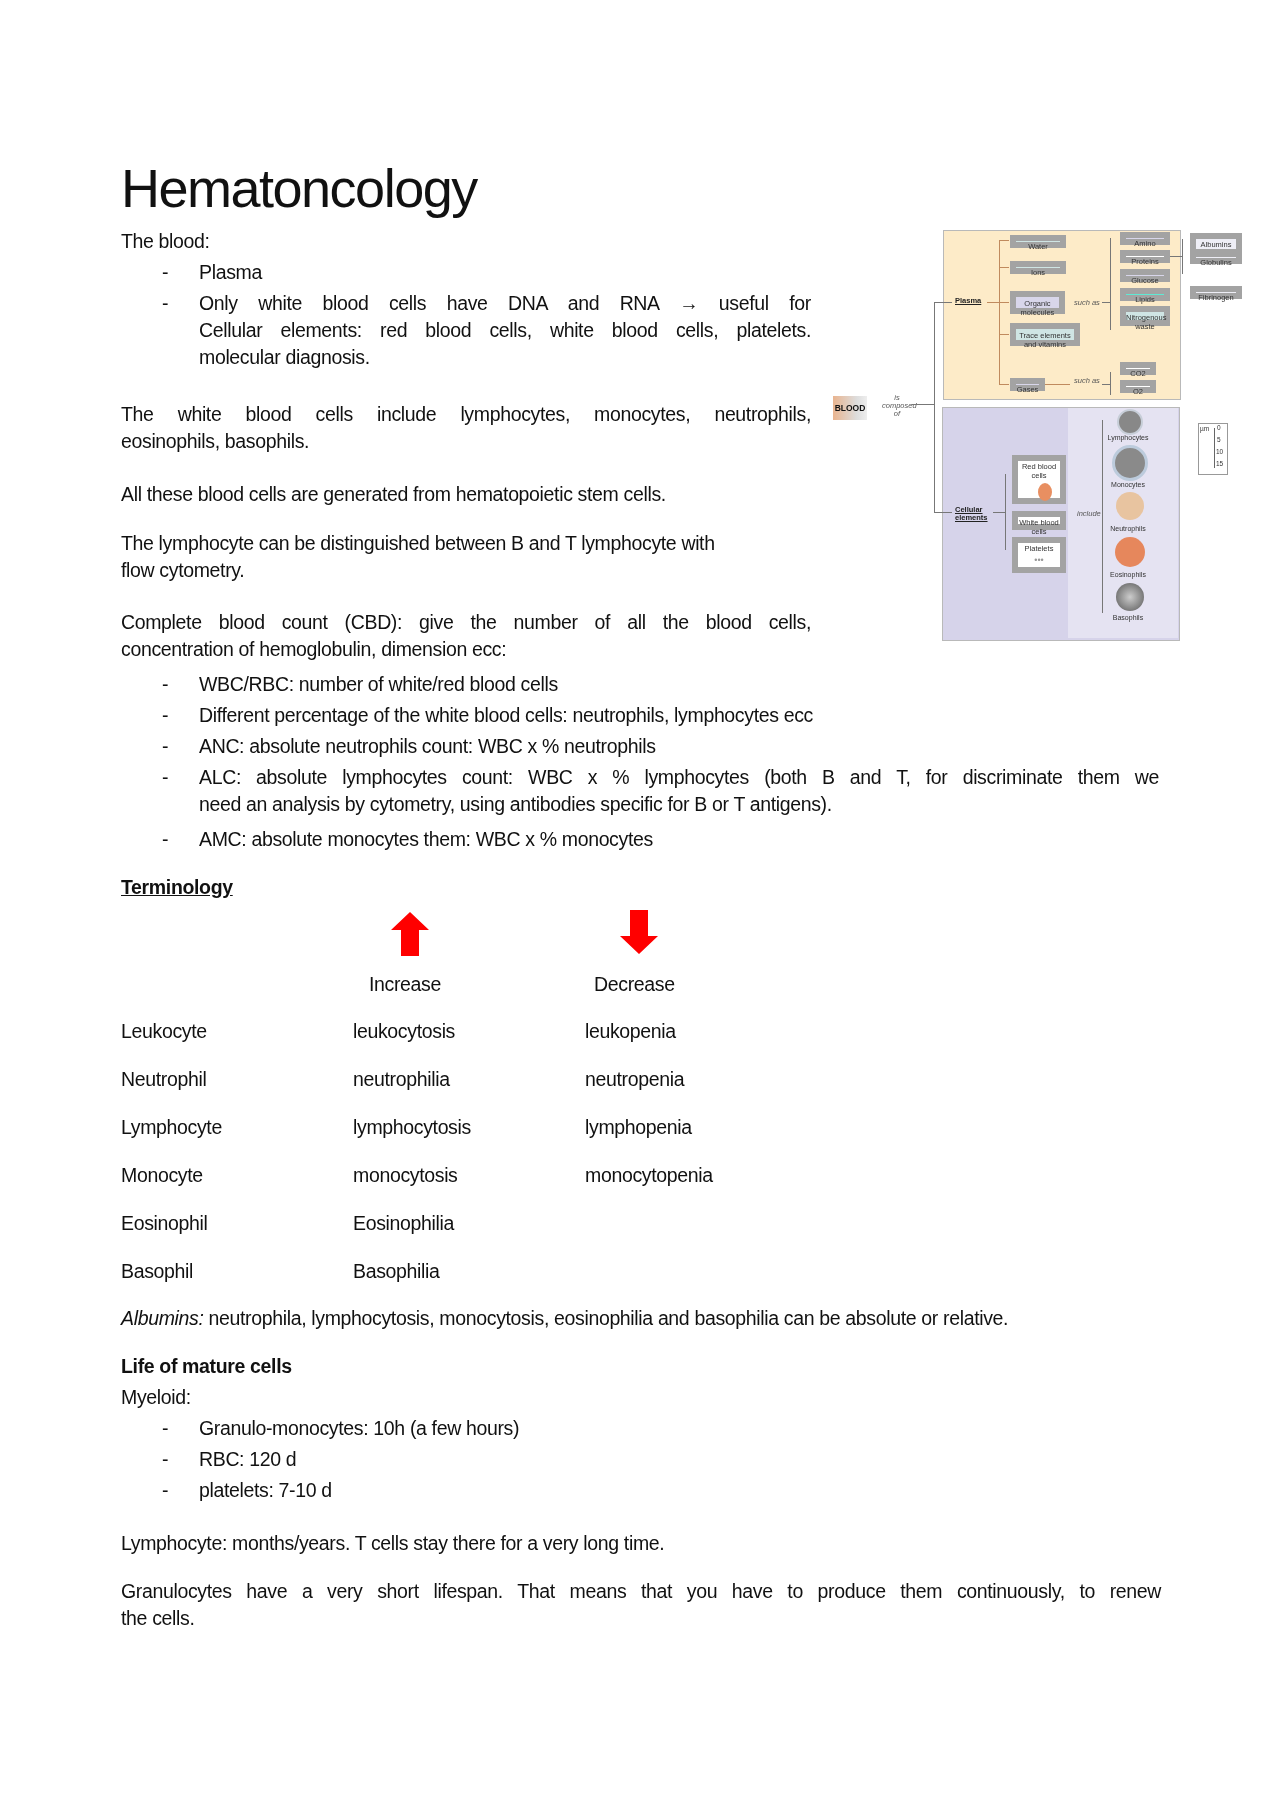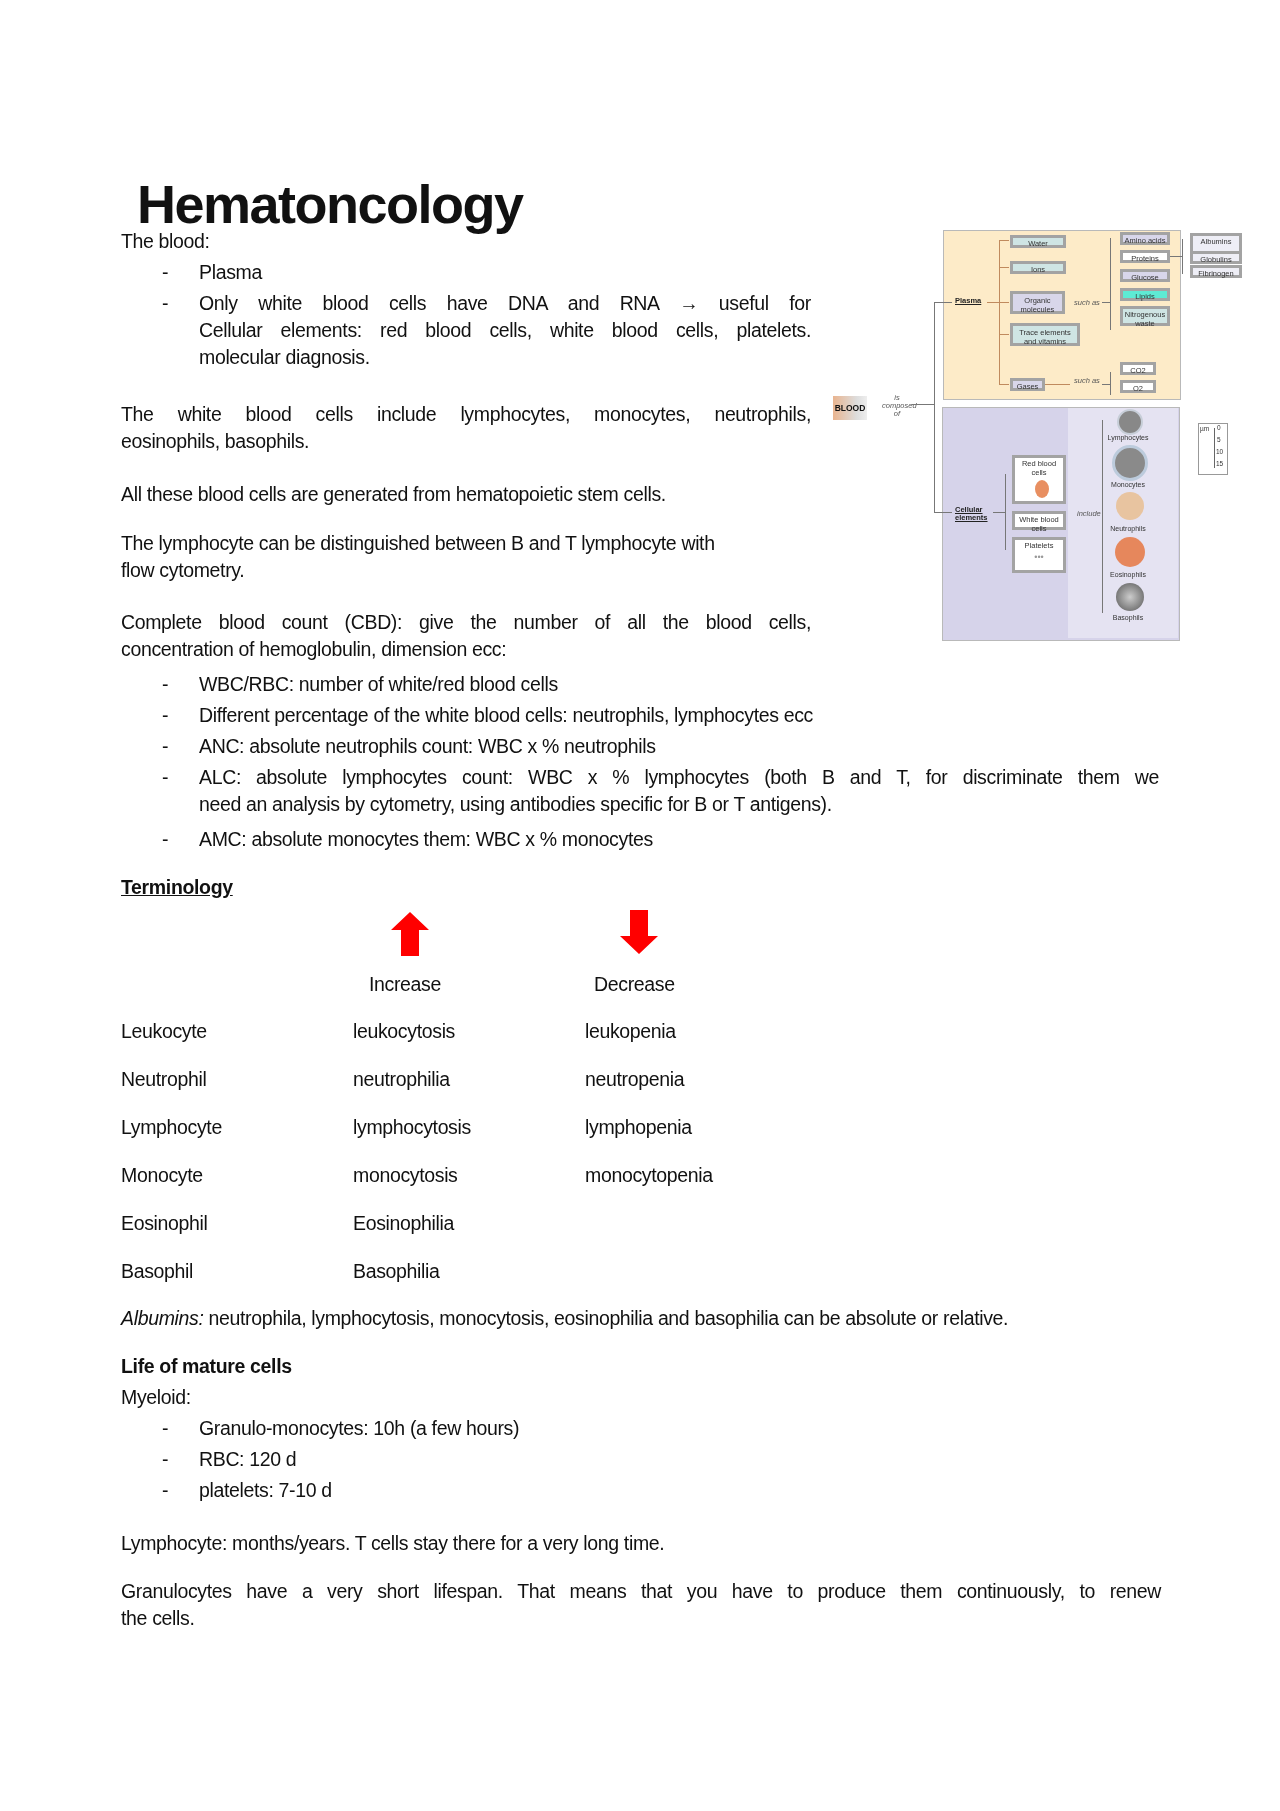--- a/index.html
+++ b/index.html
@@ -1,35 +1,35 @@
 <!DOCTYPE html>
 <html><head>
 <meta charset="utf-8">
 <style>
   html, body { margin:0; padding:0; background:#ffffff; }
   body { width:1280px; height:1811px; position:relative; overflow:hidden;
          font-family:"Liberation Sans", sans-serif; color:#111; }
   .abs { position:absolute; }
   .txt { font-size:19.5px; line-height:27px; letter-spacing:-0.35px; white-space:nowrap; }
   .just { white-space:normal; text-align:justify; text-align-last:left; }
-  h1.title { position:absolute; left:121px; top:158px; margin:16px; font-weight:bold;
+  h1.title { position:absolute; left:121px; top:158px; margin:0; font-weight:normal;
              font-size:54px; letter-spacing:-1.5px; line-height:60px; color:#111; }
   .dash { position:absolute; left:162px; }
   .bul  { position:absolute; left:199px; }
   .bold { font-weight:bold; }
   .ital { font-style:italic; }
 
   
   .diag { position:absolute; left:830px; top:228px; width:420px; height:415px;
           font-family:"Liberation Sans", sans-serif; font-size:8px; color:#333; }
   .panel { position:absolute; border:1px solid #b9b9b9; }
   .p-plasma { left:113px; top:2px; width:236px; height:168px; background:#fdebc8; }
   .p-cell   { left:112px; top:179px; width:236px; height:232px; background:#d6d3ea; }
   .p-cell2  { left:238px; top:180px; width:110px; height:230px; background:#e5e3f2; }
-  .box { position:absolute; border:3px solid #a3a3a3; text-align:center; line-height:9px;
+  .box { position:absolute; border:6px solid #a3a3a3; text-align:center; line-height:9px;
          font-size:7.5px; color:#333; box-sizing:border-box; padding-top:1px; }
   .teal { background:#cfe5e4; }
   .lav  { background:#d8d6ea; }
   .wht  { background:#ffffff; }
   .cream{ background:#5eead4; }
   .ln { position:absolute; background:#c08a5e; }
   .lg { position:absolute; background:#777; }
   .lbl { position:absolute; font-size:7.5px; }
   .it { font-style:italic; color:#555; }
   .cell-img { position:absolute; border-radius:50%; }
@@ -184,21 +184,21 @@
   <div class="box lav" style="left:290px;top:41px;width:50px;height:13px;">Glucose</div>
   <div class="box cream" style="left:290px;top:60px;width:50px;height:13px;">Lipids</div>
   <div class="box teal" style="left:290px;top:78px;width:50px;height:20px;white-space:normal;">Nitrogenous waste</div>
   <div class="box wht" style="left:290px;top:134px;width:36px;height:13px;">CO2</div>
   <div class="box wht" style="left:290px;top:152px;width:36px;height:13px;">O2</div>
 
   <div class="lg" style="left:340px;top:28px;width:12px;height:1px;"></div>
   <div class="lg" style="left:352px;top:11px;width:1px;height:35px;"></div>
   <div class="box wht" style="left:360px;top:5px;width:52px;height:22px;background:#eeeef6;">Albumins</div>
   <div class="box wht" style="left:360px;top:23px;width:52px;height:13px;background:#eeeef6;">Globulins</div>
-  <div class="box wht" style="left:360px;top:37px;width:52px;height:13px;background:#eeeef6;">Fibrinogen</div>
+  <div class="box wht" style="left:360px;top:58px;width:52px;height:13px;background:#eeeef6;">Fibrinogen</div>
 
   <div class="lbl" style="left:125px;top:278px;font-weight:bold;text-decoration:underline;line-height:8px;width:40px;color:#222;white-space:normal;">Cellular elements</div>
   <div class="lg" style="left:163px;top:284px;width:12px;height:1px;"></div>
   <div class="lg" style="left:175px;top:246px;width:1px;height:76px;"></div>
   <div class="box wht" style="left:182px;top:227px;width:54px;height:49px;white-space:normal;">
     <div>Red blood cells</div>
     <div class="cell-img" style="left:20px;top:22px;width:14px;height:18px;background:#e88f61;"></div>
   </div>
   <div class="box wht" style="left:182px;top:283px;width:54px;height:19px;white-space:normal;">White blood cells</div>
   <div class="box wht" style="left:182px;top:309px;width:54px;height:36px;">

